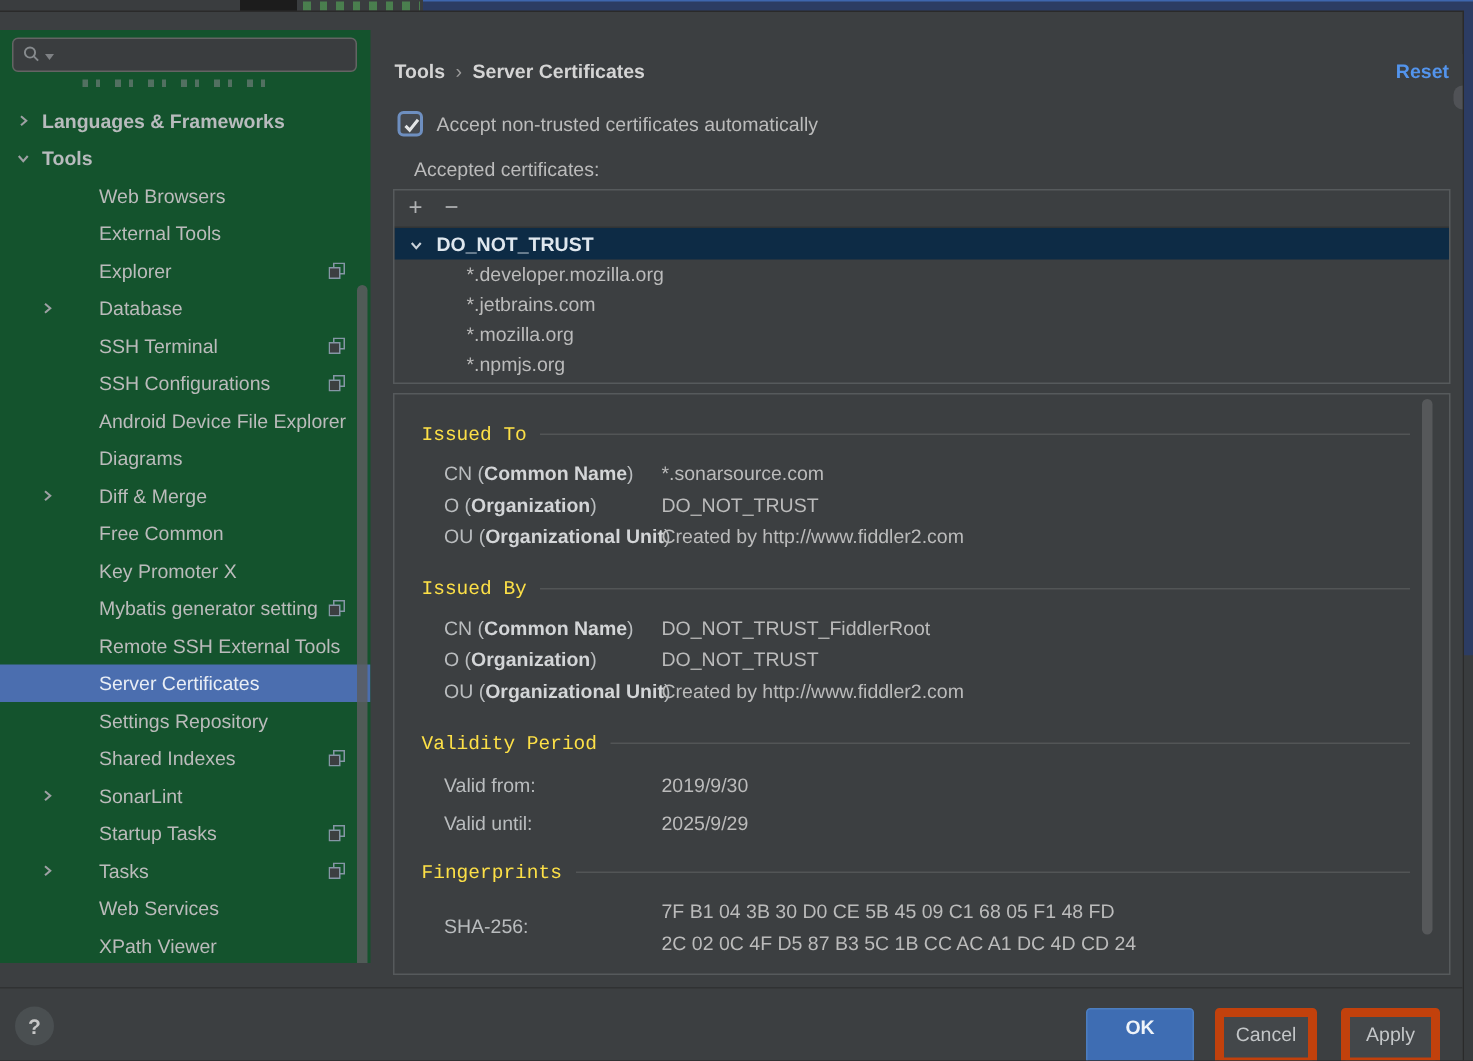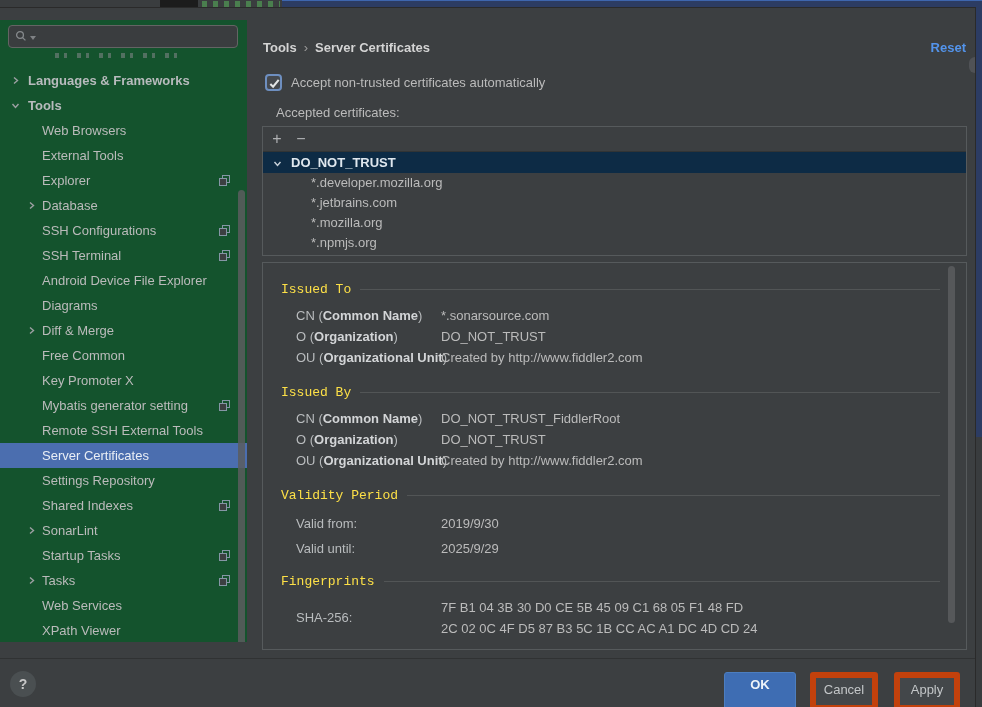--- a/index.html
+++ b/index.html
@@ -30,21 +30,21 @@
   
   .sidebar { position:absolute; left:0; top:12px; width:247px; height:622px; background:#14532d; overflow:hidden; }
   .search { position:absolute; left:8px; top:5px; width:230px; height:23px; border:1px solid #646464; border-radius:4px; background:#3a3d3f; }
   .search svg { position:absolute; left:6px; top:4px; }
   .search .caret { position:absolute; left:21px; top:10px; width:0; height:0; border-left:3px solid transparent; border-right:3px solid transparent; border-top:4px solid #7f8285; }
   .clipped { position:absolute; left:55px; top:33px; width:130px; height:5px; overflow:hidden;
     background:repeating-linear-gradient(90deg,#85888b 0 4px,transparent 4px 9px,#85888b 9px 12px,transparent 12px 22px); opacity:.55; }
   .tree { position:absolute; left:0; top:48px; width:247px; }
   .row { position:relative; height:25px; line-height:25px; font-size:13px; color:#bbbbbb; white-space:nowrap; cursor:pointer; }
   .row.lvl0 { padding-left:28px; font-weight:bold; color:#b8bbbd; }
-  .row.lvl1 { padding-left:42px; }
+  .row.lvl1 { padding-left:66px; }
   .row .chev { position:absolute; top:8px; }
   .row.lvl0 .chev { left:11px; }
   .row.lvl1 .chev { left:27px; }
   .row .pp { position:absolute; right:17px; top:7px; }
   .row.selected { background:#4b6eaf; color:#e9eef5; }
   .sb-scroll { position:absolute; left:238px; top:170px; width:7px; height:457px; background:#5a5d5f; border-radius:4px; opacity:.85; }
 
   
   .content { position:absolute; left:248px; top:28px; width:727px; height:622px; background:#3c3f41; }
   .crumbs { position:absolute; left:15px; top:4px; font-size:13px; }
@@ -144,28 +144,28 @@
               <rect x="0.5" y="3.5" width="7" height="7" fill="#3c3f41" stroke="#8596a5"></rect>
             </svg>
         </div>
         <div class="row lvl1">
           <svg class="chev" width="9" height="9" viewBox="0 0 9 9">
               <path d="M3 1.5 L6.5 4.5 L3 7.5" fill="none" stroke="#9da0a3" stroke-width="1.4"></path>
             </svg>
           <span>Database</span>
         </div>
         <div class="row lvl1">
+          <span>SSH Terminal</span>
+          <svg class="pp" width="11" height="11" viewBox="0 0 11 11">
+              <rect x="3.5" y="0.5" width="7" height="7" fill="none" stroke="#8596a5"></rect>
+              <rect x="0.5" y="3.5" width="7" height="7" fill="#3c3f41" stroke="#8596a5"></rect>
+            </svg>
+        </div>
+        <div class="row lvl1">
           <span>SSH Configurations</span>
-          <svg class="pp" width="11" height="11" viewBox="0 0 11 11">
-              <rect x="3.5" y="0.5" width="7" height="7" fill="none" stroke="#8596a5"></rect>
-              <rect x="0.5" y="3.5" width="7" height="7" fill="#3c3f41" stroke="#8596a5"></rect>
-            </svg>
-        </div>
-        <div class="row lvl1">
-          <span>SSH Terminal</span>
           <svg class="pp" width="11" height="11" viewBox="0 0 11 11">
               <rect x="3.5" y="0.5" width="7" height="7" fill="none" stroke="#8596a5"></rect>
               <rect x="0.5" y="3.5" width="7" height="7" fill="#3c3f41" stroke="#8596a5"></rect>
             </svg>
         </div>
         <div class="row lvl1"><span>Android Device File Explorer</span></div>
         <div class="row lvl1"><span>Diagrams</span></div>
         <div class="row lvl1">
           <svg class="chev" width="9" height="9" viewBox="0 0 9 9">
               <path d="M3 1.5 L6.5 4.5 L3 7.5" fill="none" stroke="#9da0a3" stroke-width="1.4"></path>

